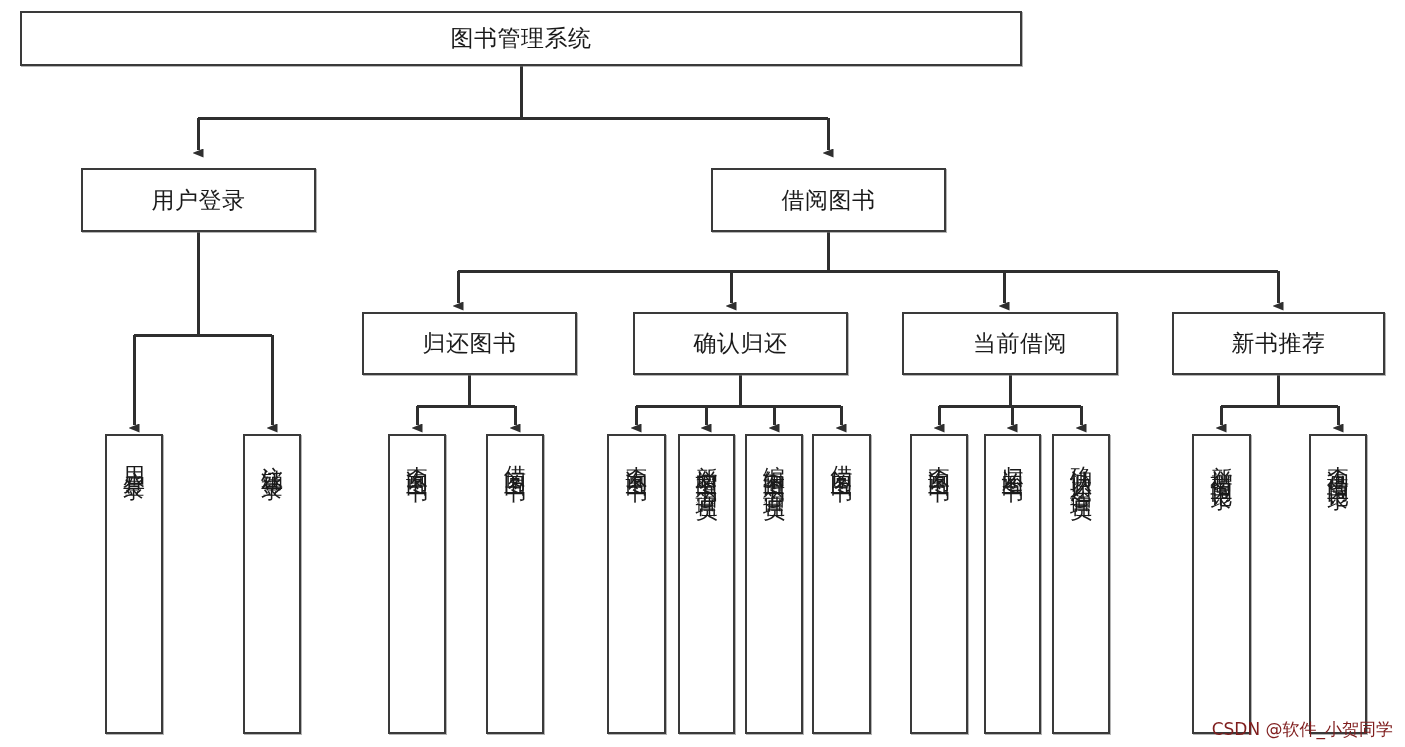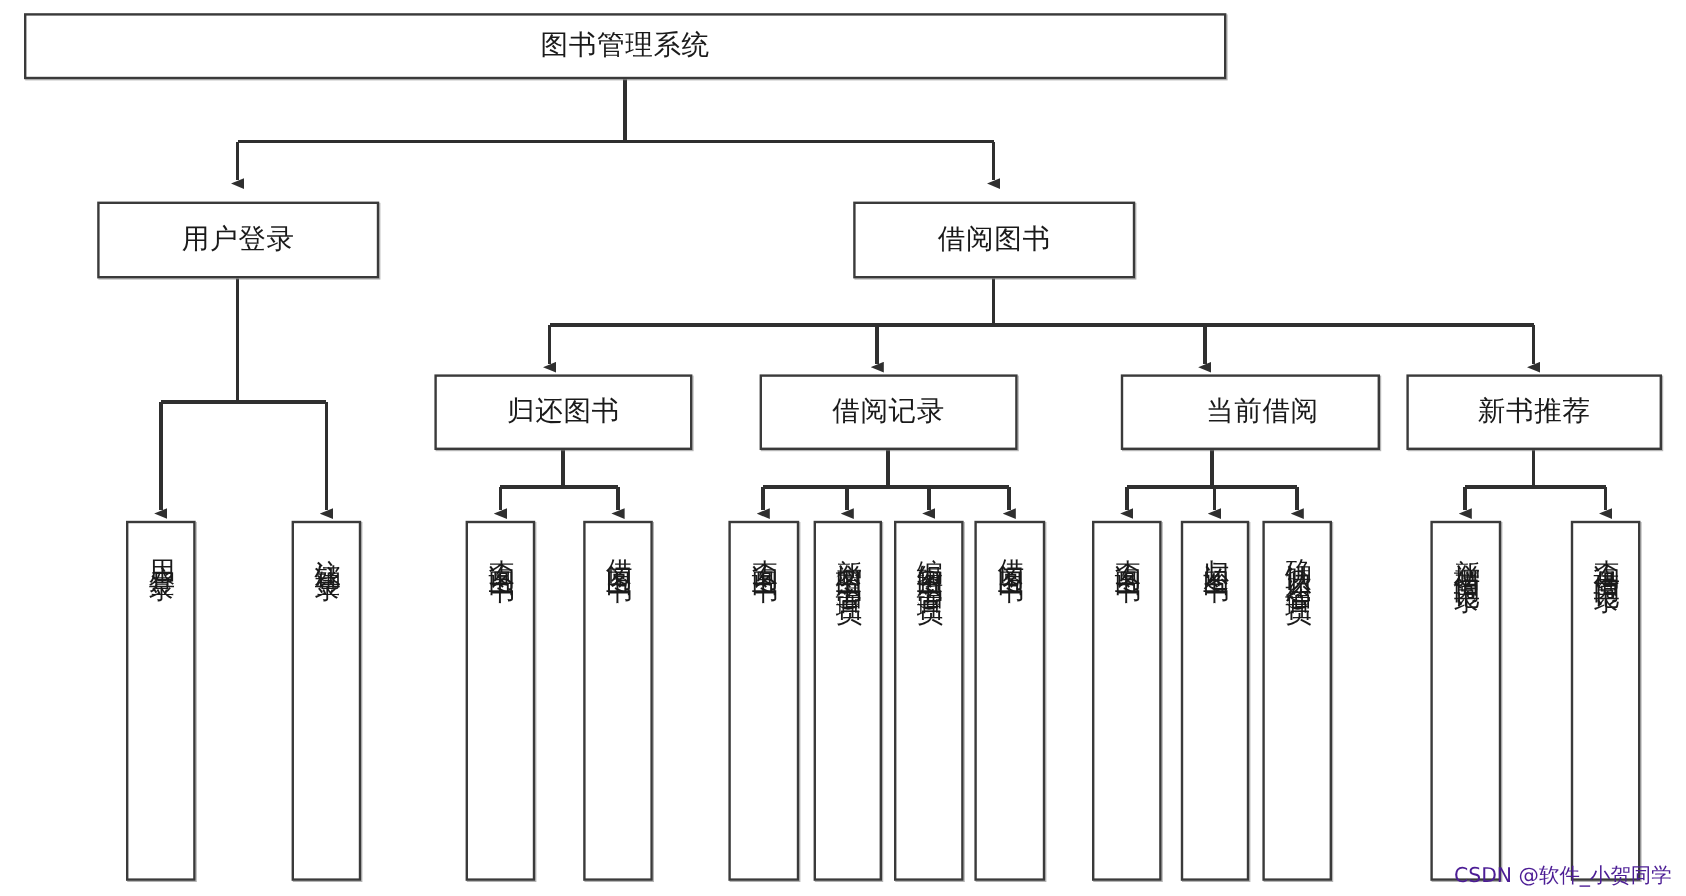--- a/index.html
+++ b/index.html
@@ -36,21 +36,21 @@
     white-space:normal;
     font-size:22px;
     letter-spacing:5px;
     line-height:1;
   }
   .watermark{
     position:absolute;
     right:12px;
     bottom:6px;
     font-size:17px;
-    color:#4c1d95;
+    color:#7f1d1d;
     font-family:"DejaVu Sans","Liberation Sans",sans-serif;
     white-space:nowrap;
     pointer-events:none;
   }
 </style>
 </head>
 <body>
 
 <div id="stage">
 
@@ -111,23 +111,23 @@
       <div class="node-box" style="left: 81px; top: 168px; width: 235px; height: 64px;">
         <span class="node-label">用户登录</span>
       </div>
       <div class="node-box" style="left: 711px; top: 168px; width: 235px; height: 64px;">
         <span class="node-label">借阅图书</span>
       </div>
       <div class="node-box" style="left: 362px; top: 312px; width: 215px; height: 63px;">
         <span class="node-label">归还图书</span>
       </div>
       <div class="node-box" style="left: 633px; top: 312px; width: 215px; height: 63px;">
-        <span class="node-label">借阅记录</span>
+        <span class="node-label">确认归还</span>
       </div>
-      <div class="node-box" style="left: 934px; top: 312px; width: 216px; height: 63px; padding-left: 20px;">
+      <div class="node-box" style="left: 902px; top: 312px; width: 216px; height: 63px; padding-left: 20px;">
         <span class="node-label">当前借阅</span>
       </div>
       <div class="node-box" style="left: 1172px; top: 312px; width: 213px; height: 63px;">
         <span class="node-label">新书推荐</span>
       </div>
       <div class="node-box vertical" style="left: 105px; top: 434px; width: 58px; height: 300px;">
         <span class="node-label">用户登录</span>
       </div>
       <div class="node-box vertical" style="left: 243px; top: 434px; width: 58px; height: 300px;">
         <span class="node-label">注销登录</span>

